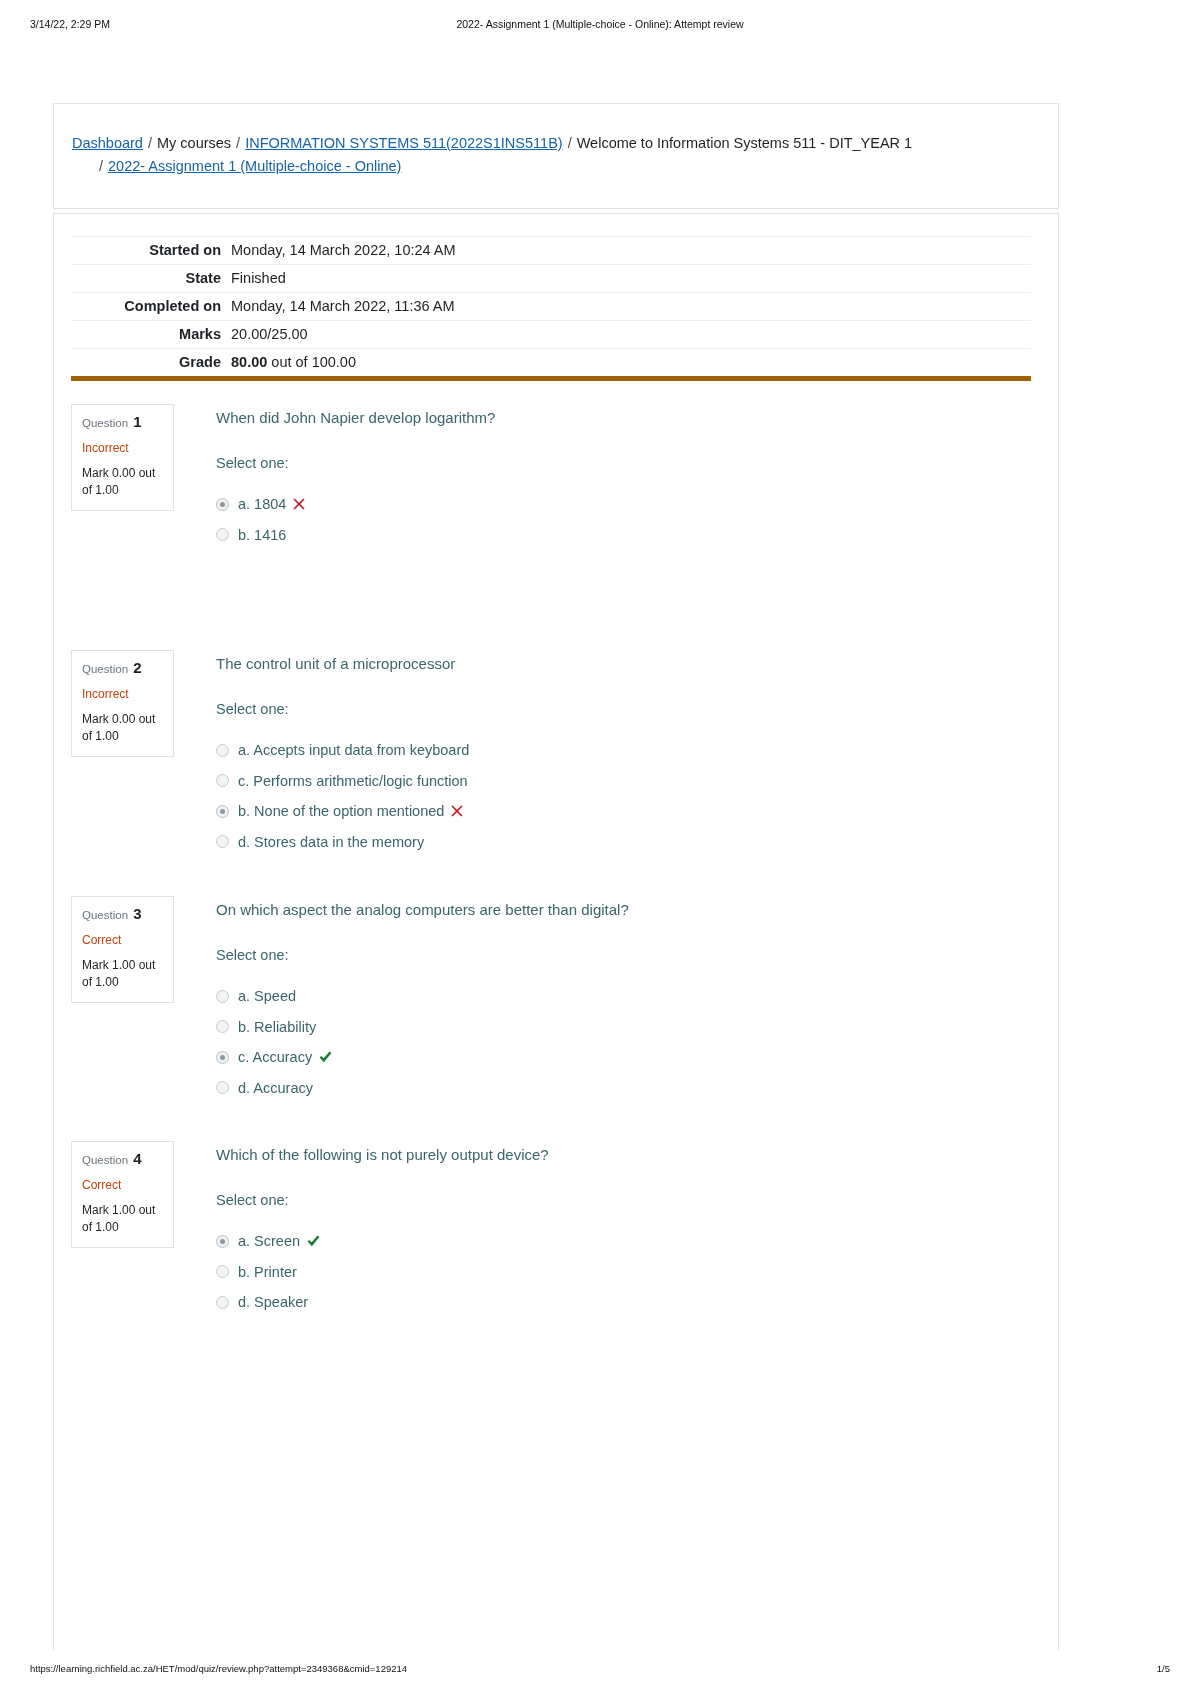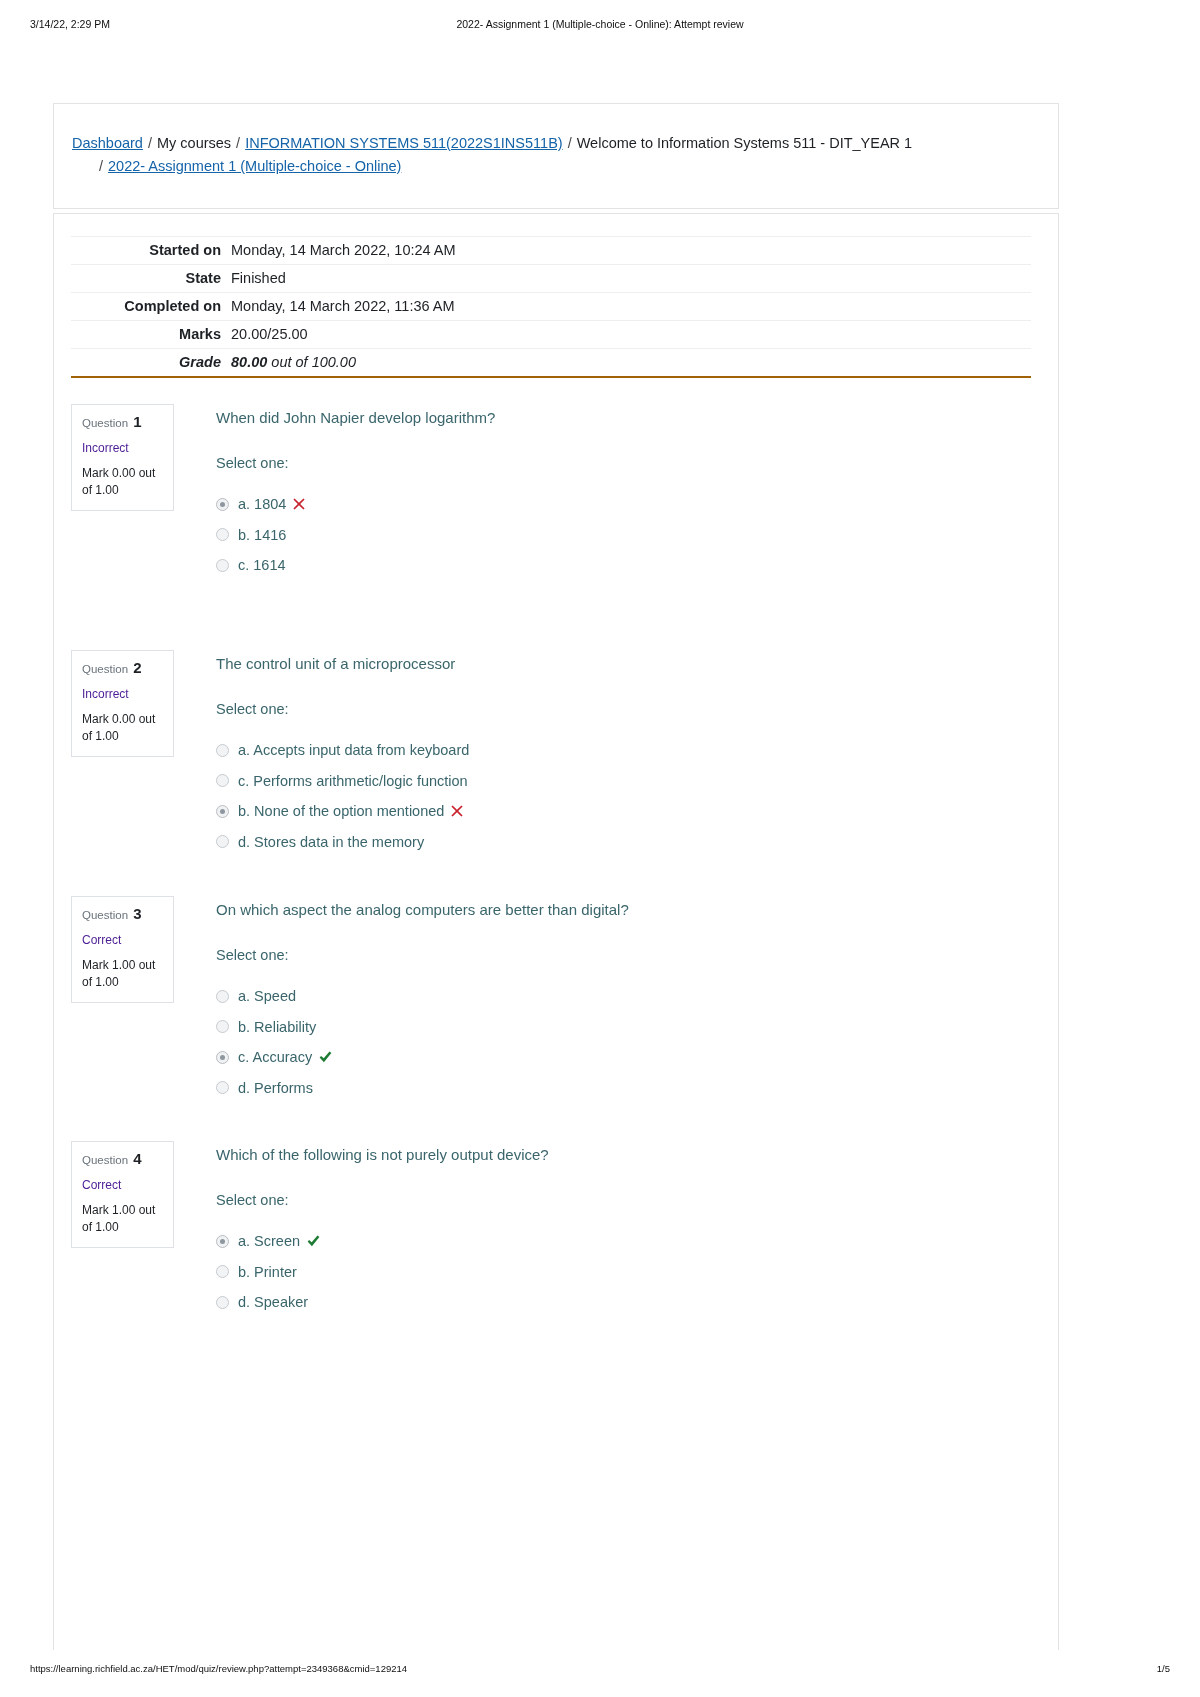--- a/index.html
+++ b/index.html
@@ -110,21 +110,21 @@
   
   .summary {
     position: absolute;
     top: 22px;
     left: 17px;
     width: 960px;
     border-collapse: collapse;
     font-size: 14.5px;
   }
   .summary tr { border-top: 1px solid #eceeef; }
-  .summary tr:last-child { border-bottom: 2px solid #a16207; font-style: italic; }
+  .summary tr:last-child { border-bottom: 5px solid #a16207; }
   .summary th {
     text-align: right;
     font-weight: bold;
     padding: 5px 10px 6px 0;
     width: 160px;
     white-space: nowrap;
     color: #1d2125;
     vertical-align: top;
   }
   .summary td {
@@ -158,21 +158,21 @@
     margin-bottom: 9px;
   }
   .qinfo .qno b {
     font-size: 15px;
     color: #1d2125;
     font-weight: bold;
     padding-left: 2px;
   }
   .qinfo .qstate {
     font-size: 12px;
-    color: #4c1d95;
+    color: #c2410c;
     line-height: 16px;
     margin-bottom: 9px;
   }
   .qinfo .qgrade {
     font-size: 12px;
     color: #1d2125;
     line-height: 17px;
   }
 
   .qbody {
@@ -296,24 +296,20 @@
               <span class="mark wrong">
                 <svg width="12" height="12" viewBox="0 0 12 12">
                   <path d="M1.6 0.4 L6 4.8 L10.4 0.4 L11.6 1.6 L7.2 6 L11.6 10.4 L10.4 11.6 L6 7.2 L1.6 11.6 L0.4 10.4 L4.8 6 L0.4 1.6 Z" fill="currentColor"></path>
                 </svg>
               </span>
             </div>
             <div class="ans">
               <span class="radio"></span>
               <span class="ans-label">b. 1416</span>
             </div>
-            <div class="ans">
-              <span class="radio"></span>
-              <span class="ans-label">c. 1614</span>
-            </div>
           </div>
         </div>
       </div>
       <div class="question" style="top: 436px;">
         <div class="qinfo">
           <div class="qno"><span>Question </span><b>2</b></div>
           <div class="qstate">Incorrect</div>
           <div class="qgrade">Mark 0.00 out of 1.00</div>
         </div>
         <div class="qbody">
@@ -366,21 +362,21 @@
               <span class="radio checked"></span>
               <span class="ans-label">c. Accuracy</span>
               <span class="mark right">
                 <svg width="13" height="12" viewBox="0 0 13 12">
                   <path d="M0.6 6.6 L2.1 4.9 L4.7 7.3 L10.5 0.6 L12.4 1.9 L4.9 11.2 Z" fill="currentColor"></path>
                 </svg>
               </span>
             </div>
             <div class="ans">
               <span class="radio"></span>
-              <span class="ans-label">d. Performs</span>
+              <span class="ans-label">d. Accuracy</span>
             </div>
           </div>
         </div>
       </div>
       <div class="question" style="top: 927px;">
         <div class="qinfo">
           <div class="qno"><span>Question </span><b>4</b></div>
           <div class="qstate">Correct</div>
           <div class="qgrade">Mark 1.00 out of 1.00</div>
         </div>

